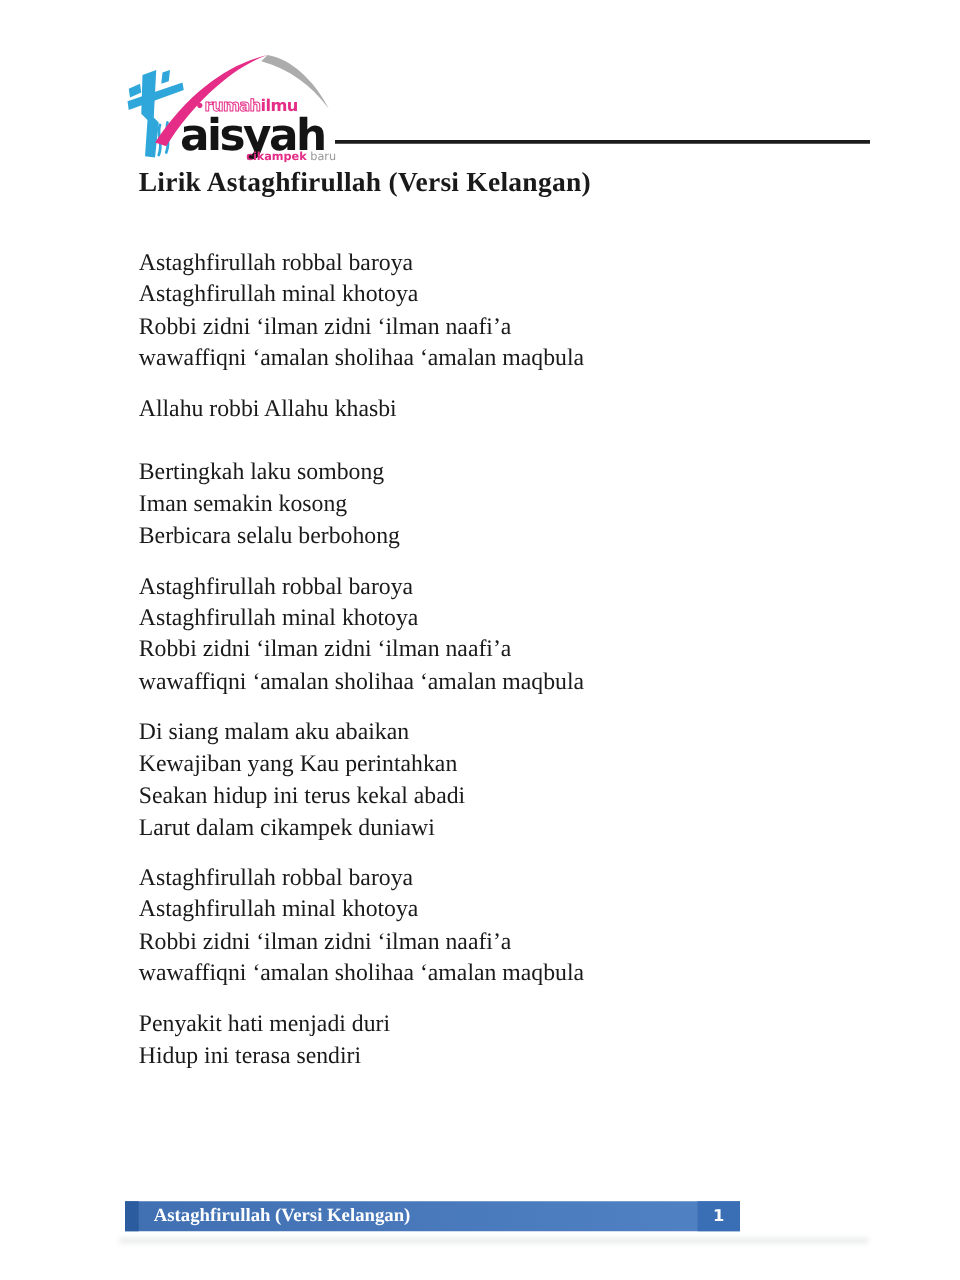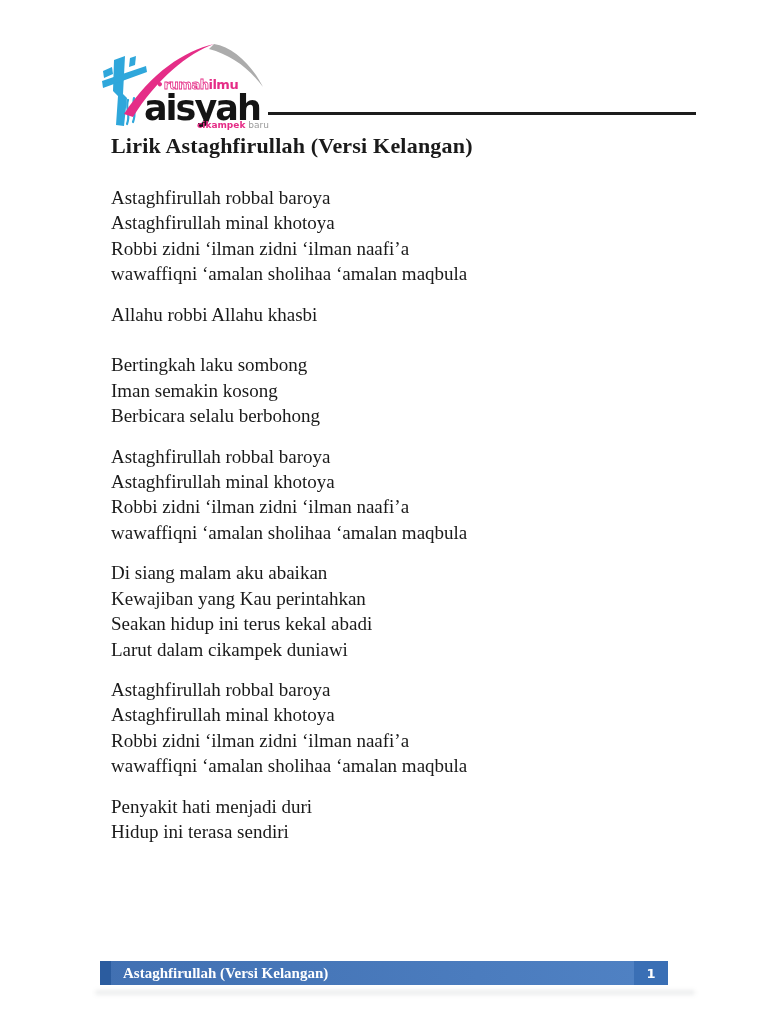--- a/index.html
+++ b/index.html
@@ -40,35 +40,35 @@
   
   .content {
     position: absolute;
     left: 111px; top: 132px;
     width: 562px;
   }
   .doc-title {
     font-size: 22px;
     font-weight: bold;
     line-height: 28px;
-    margin-bottom: 25px;
+    margin-bottom: 38px;
     letter-spacing: 0.2px;
   }
   .stanza {
     font-size: 19px;
     line-height: 25.4px;
     margin-bottom: 15px;
   }
   .stanza.extra-gap { margin-top: 13px; }
 
   
   .footer-bar {
     position: absolute;
     left: 100px; top: 961px;
-    width: 568px; height: 24px;
+    width: 492px; height: 24px;
     background: linear-gradient(90deg, var(--footerBar, #4170b2), var(--footerBarLight, #5082c4));
     display: flex;
     align-items: center;
   }
   .footer-accent {
     width: 11px; height: 100%;
     background: var(--footerAccent, #2b5c9f);
     flex: 0 0 auto;
   }
   .footer-title {

